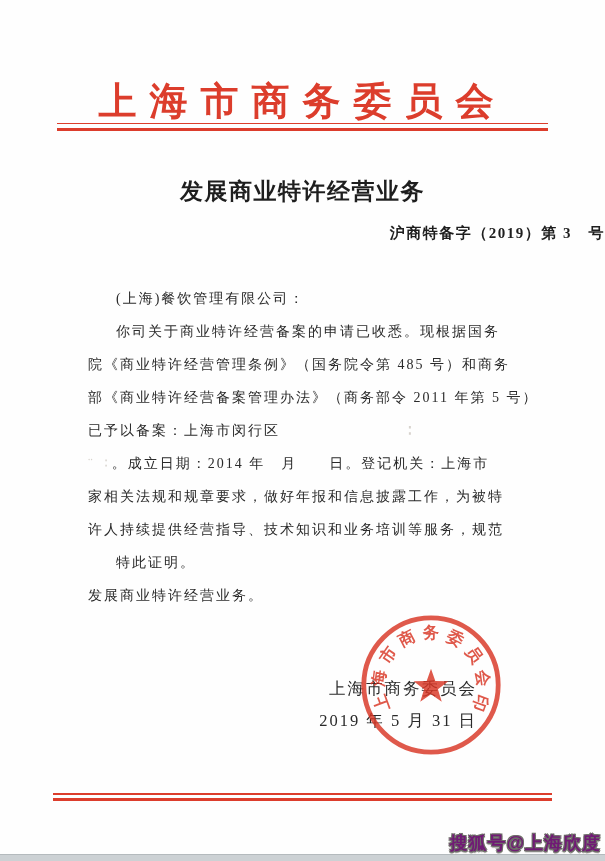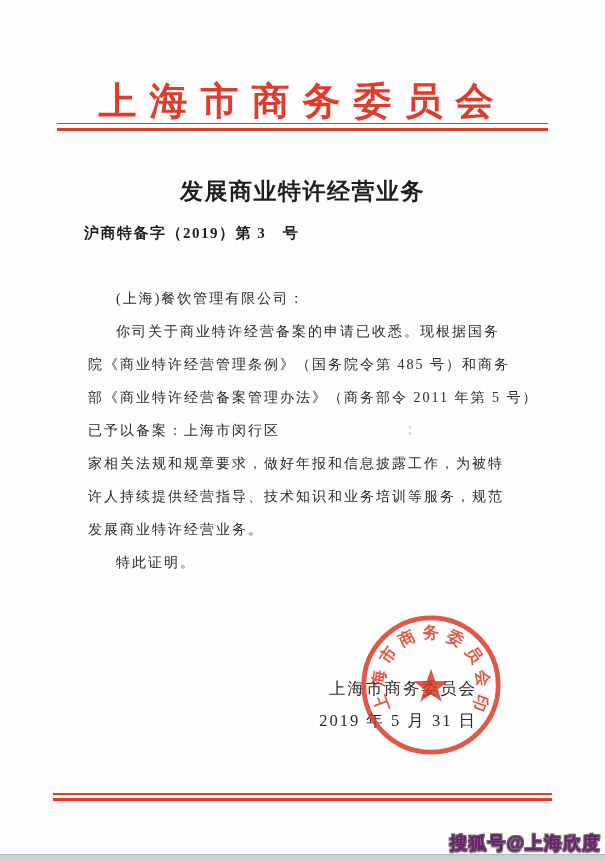--- a/index.html
+++ b/index.html
@@ -30,21 +30,21 @@
   .rule-bottom{top:793px;left:53px;right:53px;border-top-width:2px;border-bottom-width:3px;}
 
   .title{
     position:absolute;top:176px;left:0;right:0;
     text-align:center;
     font-size:23px;font-weight:bold;letter-spacing:1.5px;
     color:#1e1e1e;
   }
   .docnum{
     position:absolute;top:224px;left:0;right:0;
-    padding-left:84px;text-align:left;
+    padding-left:84px;text-align:right;
     font-size:15px;font-weight:bold;letter-spacing:1.5px;
     color:#1e1e1e;
   }
 
   .body-text{
     position:absolute;top:282px;left:88px;right:70px;
     font-size:14px;line-height:33px;letter-spacing:2px;
     color:var(--ink);
     font-family:Liberation Serif, serif;
   }
@@ -99,25 +99,26 @@
   <div class="title">发展商业特许经营业务</div>
   <div class="docnum">沪商特备字（2019）第 3　号</div>
 
   <div class="body-text">
     <div class="line indent"><span>(上海)餐饮管理有限公司：</span></div>
 
     <div class="line indent"><span class="faint"></span><span>你司关于商业特许经营备案的申请已收悉。现根据国务</span><span class="faint"></span><span></span></div>
     <div class="line"><span class="faint"></span><span>院《商业特许经营管理条例》（国务院令第 485 号）和商务</span><span class="faint"></span><span></span></div>
     <div class="line"><span class="faint"></span><span>部《商业特许经营备案管理办法》（商务部令 2011 年第 5 号）</span><span class="faint"></span><span></span></div>
     <div class="line"><span class="faint"></span><span>已予以备案：上海市闵行区</span><span class="faint">　　　　　　　∶</span><span></span></div>
+    <div class="line"><span class="faint">¨ ∶</span><span>。成立日期：2014 年　月　　日。登记机关：上海市</span><span class="faint"></span><span></span></div>
     <div class="line"><span class="faint"></span><span>家相关法规和规章要求，做好年报和信息披露工作，为被特</span><span class="faint"></span><span></span></div>
     <div class="line"><span class="faint"></span><span>许人持续提供经营指导、技术知识和业务培训等服务，规范</span><span class="faint"></span><span></span></div>
+    <div class="line indent"><span>特此证明。</span></div>
+
     <div class="line"><span class="faint"></span><span>发展商业特许经营业务。</span><span class="faint"></span><span></span></div>
-
-    <div class="line indent"><span>特此证明。</span></div>
   </div>
 
   <div class="sig agency-sign">上海市商务委员会</div>
   <div class="sig date">2019 年 5 月 31 日</div>
 
   <div class="seal">
     <svg viewBox="0 0 150 150">
       <circle class="seal-ring" cx="75" cy="75" r="70"></circle>
       <polygon class="seal-star" points="75,58 79.5,70.9 93.1,71.1 82.2,79.3 86.2,92.4 75,84.6 63.8,92.4 67.8,79.3 56.9,71.1 70.5,70.9"></polygon>
       <g id="seal-chars">

